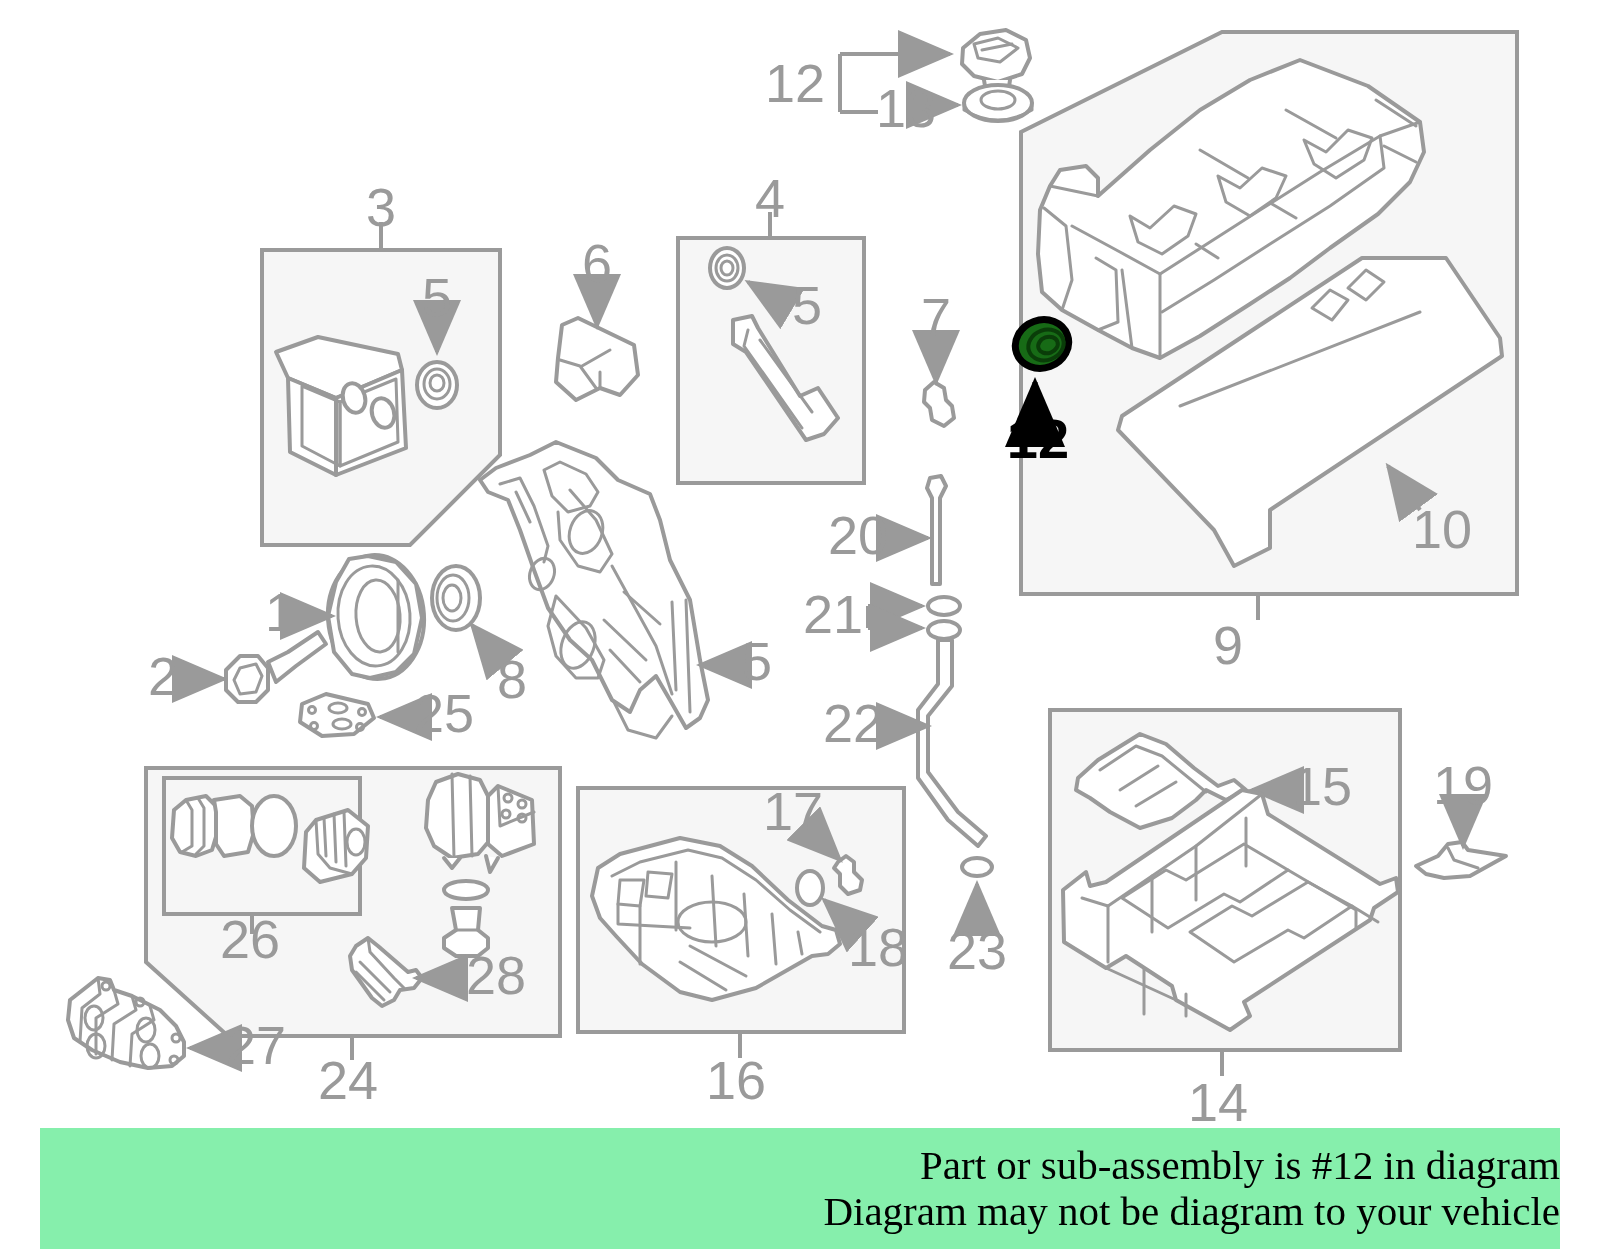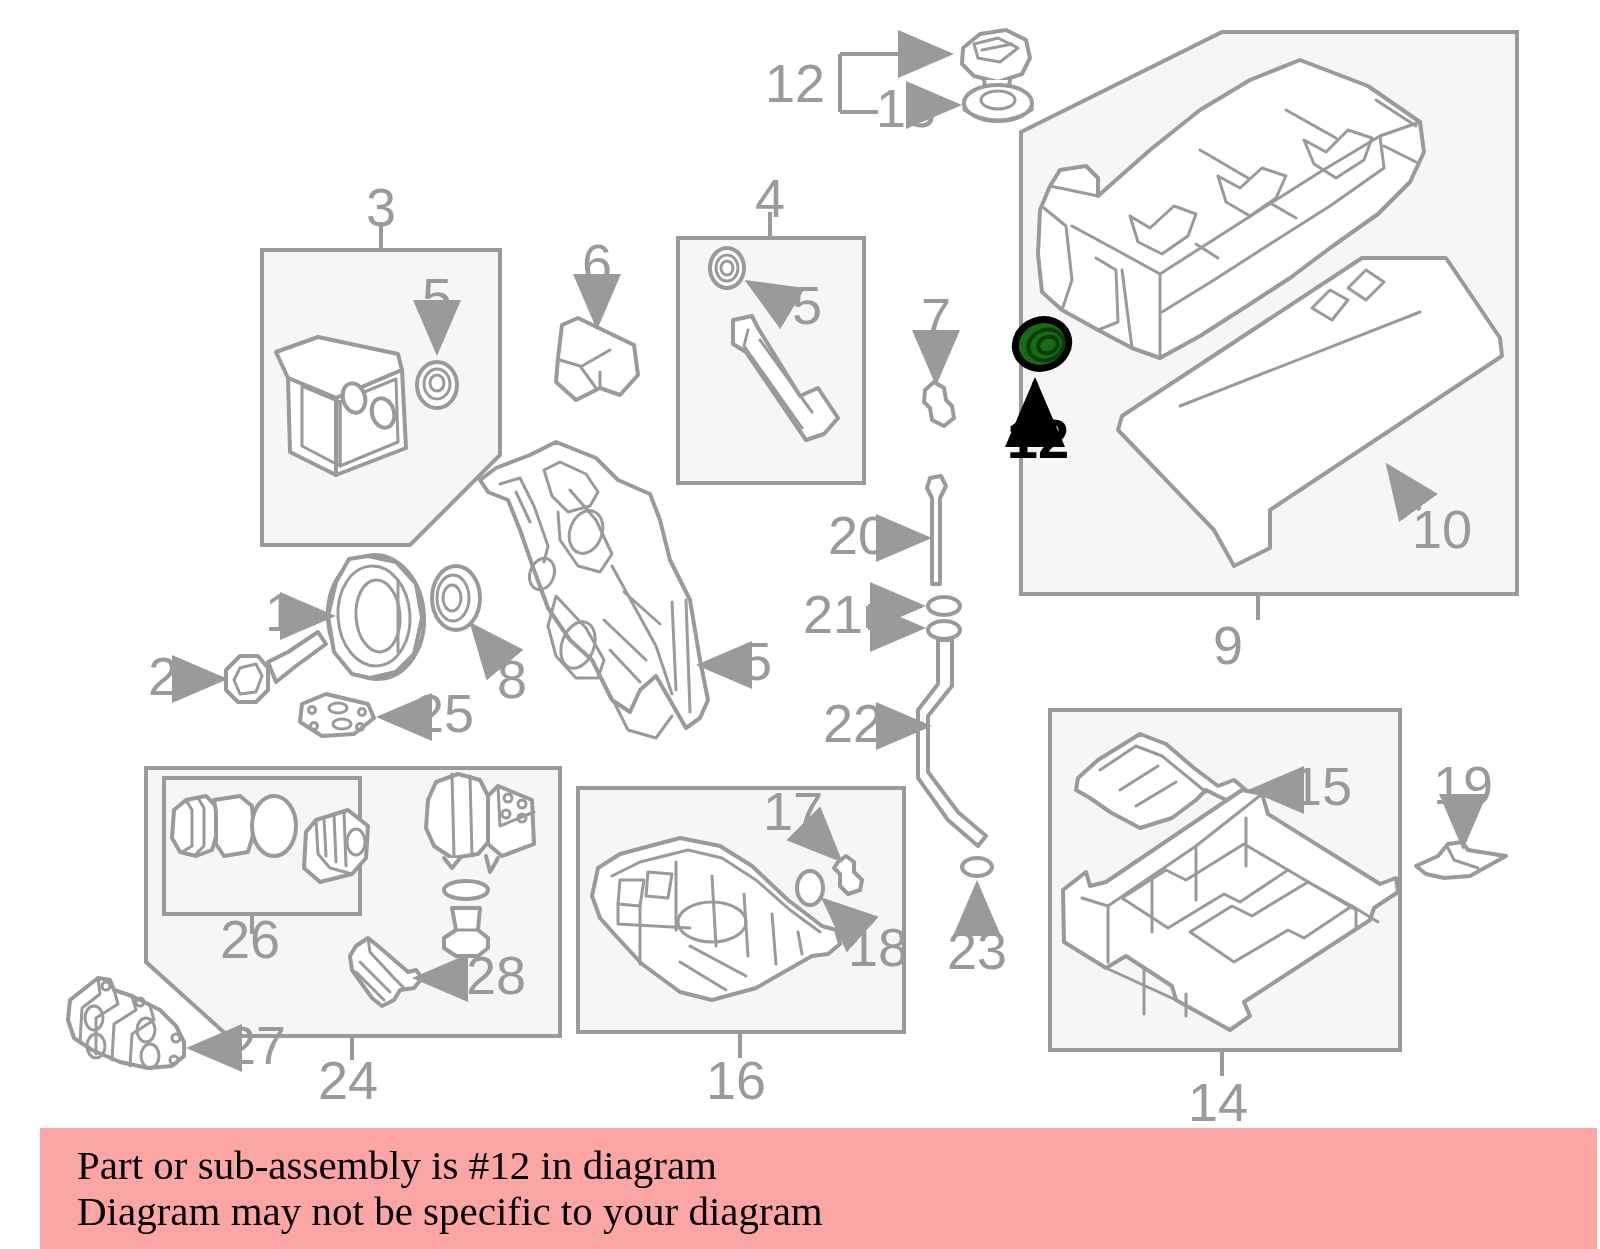--- a/index.html
+++ b/index.html
@@ -13,22 +13,22 @@
   .gbox{fill:#f6f6f6;stroke:#9a9a9a;stroke-width:4;}
   .part{fill:#ffffff;stroke:#9a9a9a;stroke-width:4;stroke-linejoin:round;stroke-linecap:round;}
   .partd{fill:none;stroke:#9a9a9a;stroke-width:3;stroke-linejoin:round;stroke-linecap:round;}
   .ldr{fill:none;stroke:#9a9a9a;stroke-width:4;}
   .ldrh{fill:none;stroke:#000;stroke-width:5;}
   .ahead{fill:#9a9a9a;}
   .aheadh{fill:#000;}
   .hlpart{fill:#176B16;stroke:#000;stroke-width:7;}
   .hlpart2{fill:#176B16;stroke:#0a3d09;stroke-width:4;}
   #banner{position:absolute;left:40px;top:1128px;width:1520px;height:121px;
-          background:#fca5a5;color:#000;display:flex;flex-direction:column;
-          align-items:flex-start;justify-content:center;line-height:1.12;padding-left:37px;}
+          background:#86efac;color:#000;display:flex;flex-direction:column;
+          align-items:flex-end;justify-content:center;line-height:1.12;}
   #banner div{font-family:"Liberation Serif",serif;font-size:41px;white-space:nowrap;}
 </style>
 </head>
 <body>
 
 <div id="stage">
 
   <svg id="diagram" viewBox="0 0 1600 1249">
     <defs>
       <marker id="ah" markerWidth="14" markerHeight="12" refX="13" refY="6" orient="auto">
@@ -382,16 +382,16 @@
       <circle class="partd" cx="176" cy="1038" r="4"></circle>
       <circle class="partd" cx="174" cy="1060" r="4"></circle>
     </g>
     <path class="ldr" d="M222,1048 L190,1048" marker-end="url(#ah)"></path>
     <text class="cnum" x="256" y="1050">27</text>
 
   </svg>
 
   <div id="banner">
     <div>Part or sub-assembly is #12 in diagram</div>
-    <div>Diagram may not be specific to your diagram</div>
+    <div>Diagram may not be diagram to your vehicle</div>
   </div>
 
 </div>
 
 </body></html>

